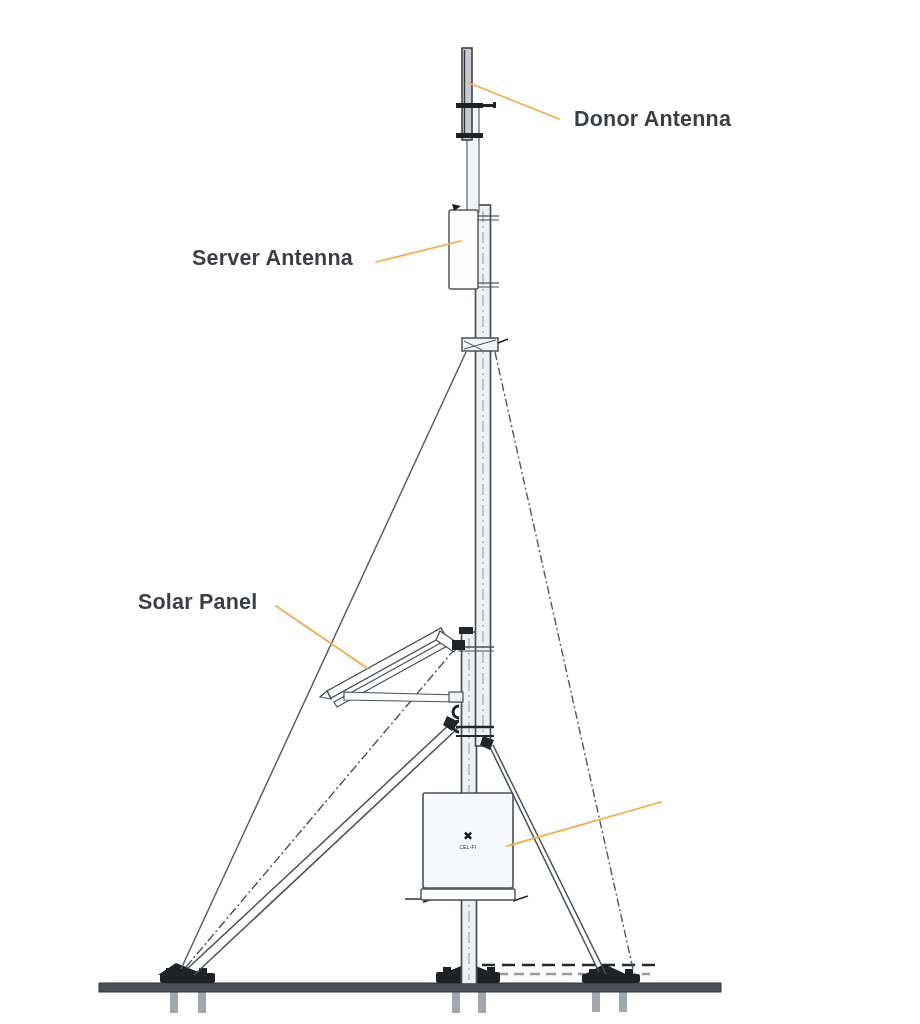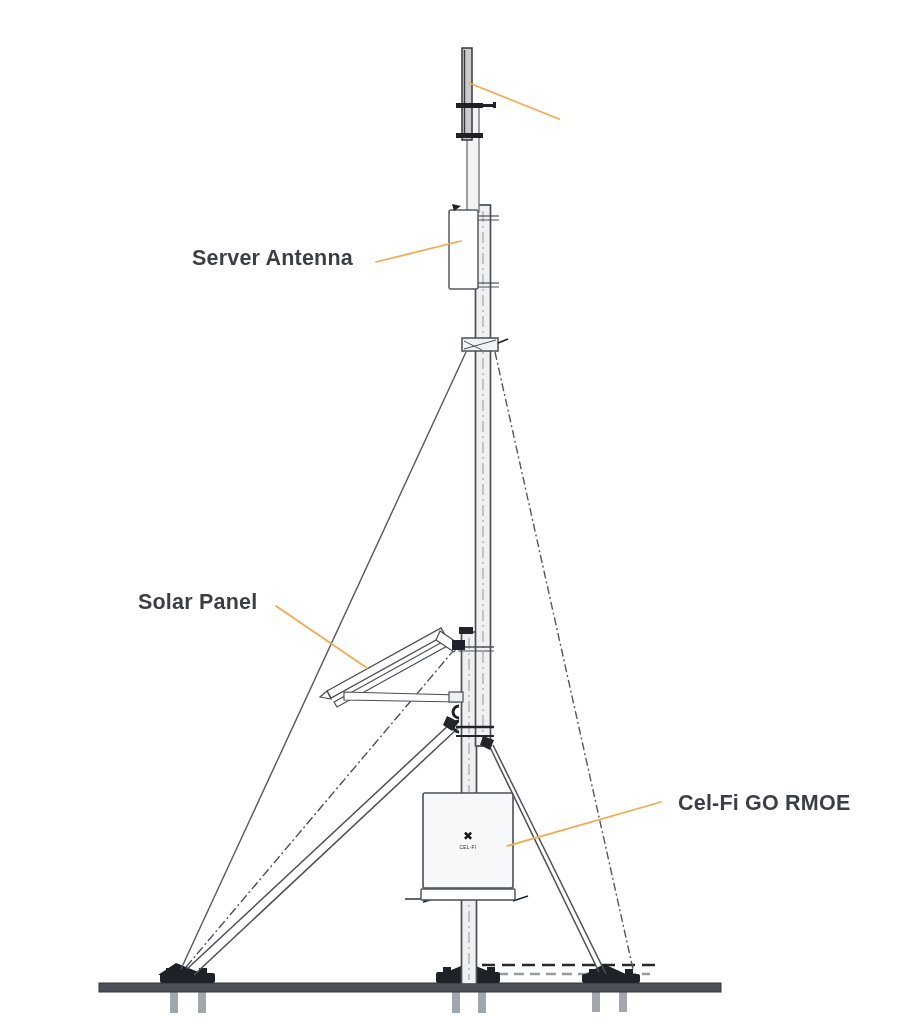--- a/index.html
+++ b/index.html
@@ -155,17 +155,17 @@
     </g>
 
     <g style="stroke:var(--callout,#F7A94E);" stroke-width="1.8" fill="none" stroke-linecap="round">
       <line x1="469" y1="83" x2="559" y2="119"></line>
       <line x1="376" y1="262" x2="461" y2="241"></line>
       <line x1="276" y1="606" x2="367" y2="668"></line>
       <line x1="507" y1="846" x2="661" y2="802"></line>
     </g>
   </svg>
 
+  <div class="callout-label" id="label-donor">Donor Antenna</div>
   <div class="callout-label" id="label-server">Server Antenna</div>
   <div class="callout-label" id="label-solar">Solar Panel</div>
-  <div class="callout-label" id="label-celfi">Cel-Fi GO RMOE</div>
 
 </div>
 
 </body></html>

